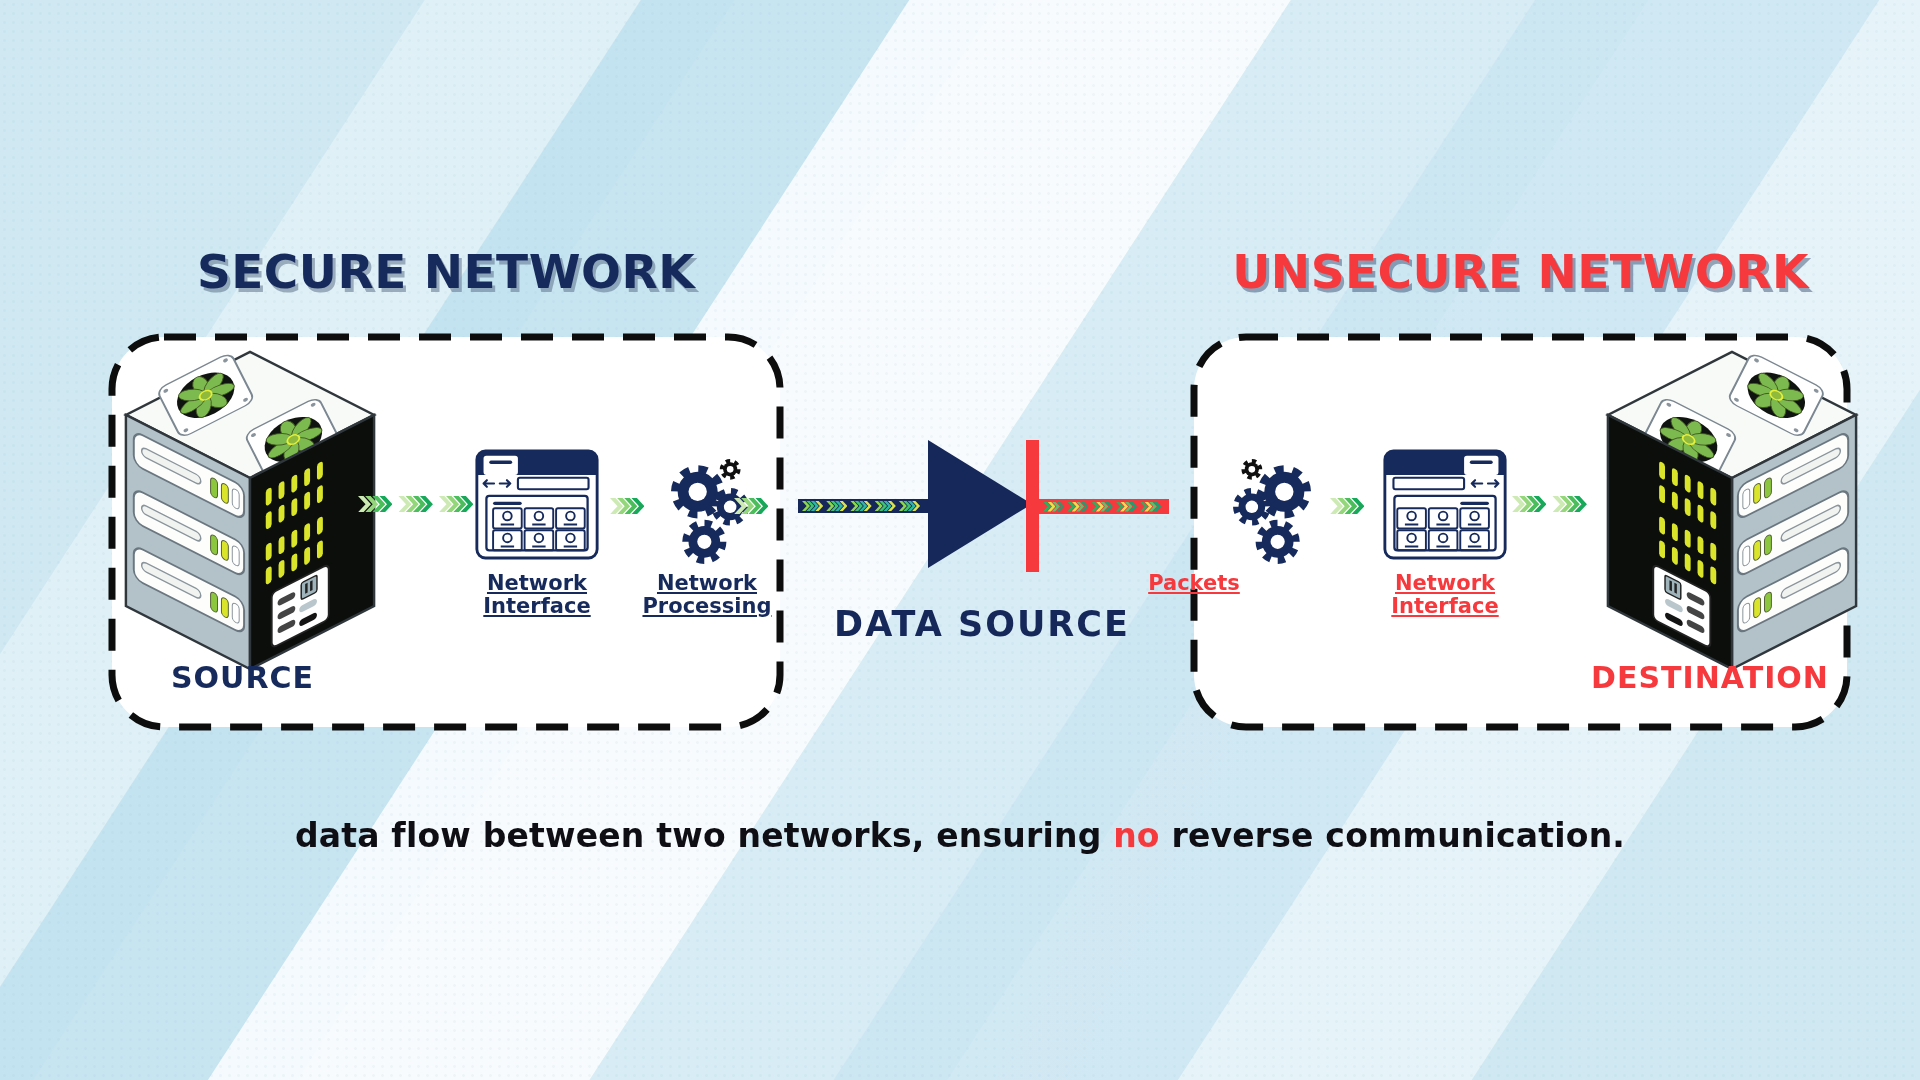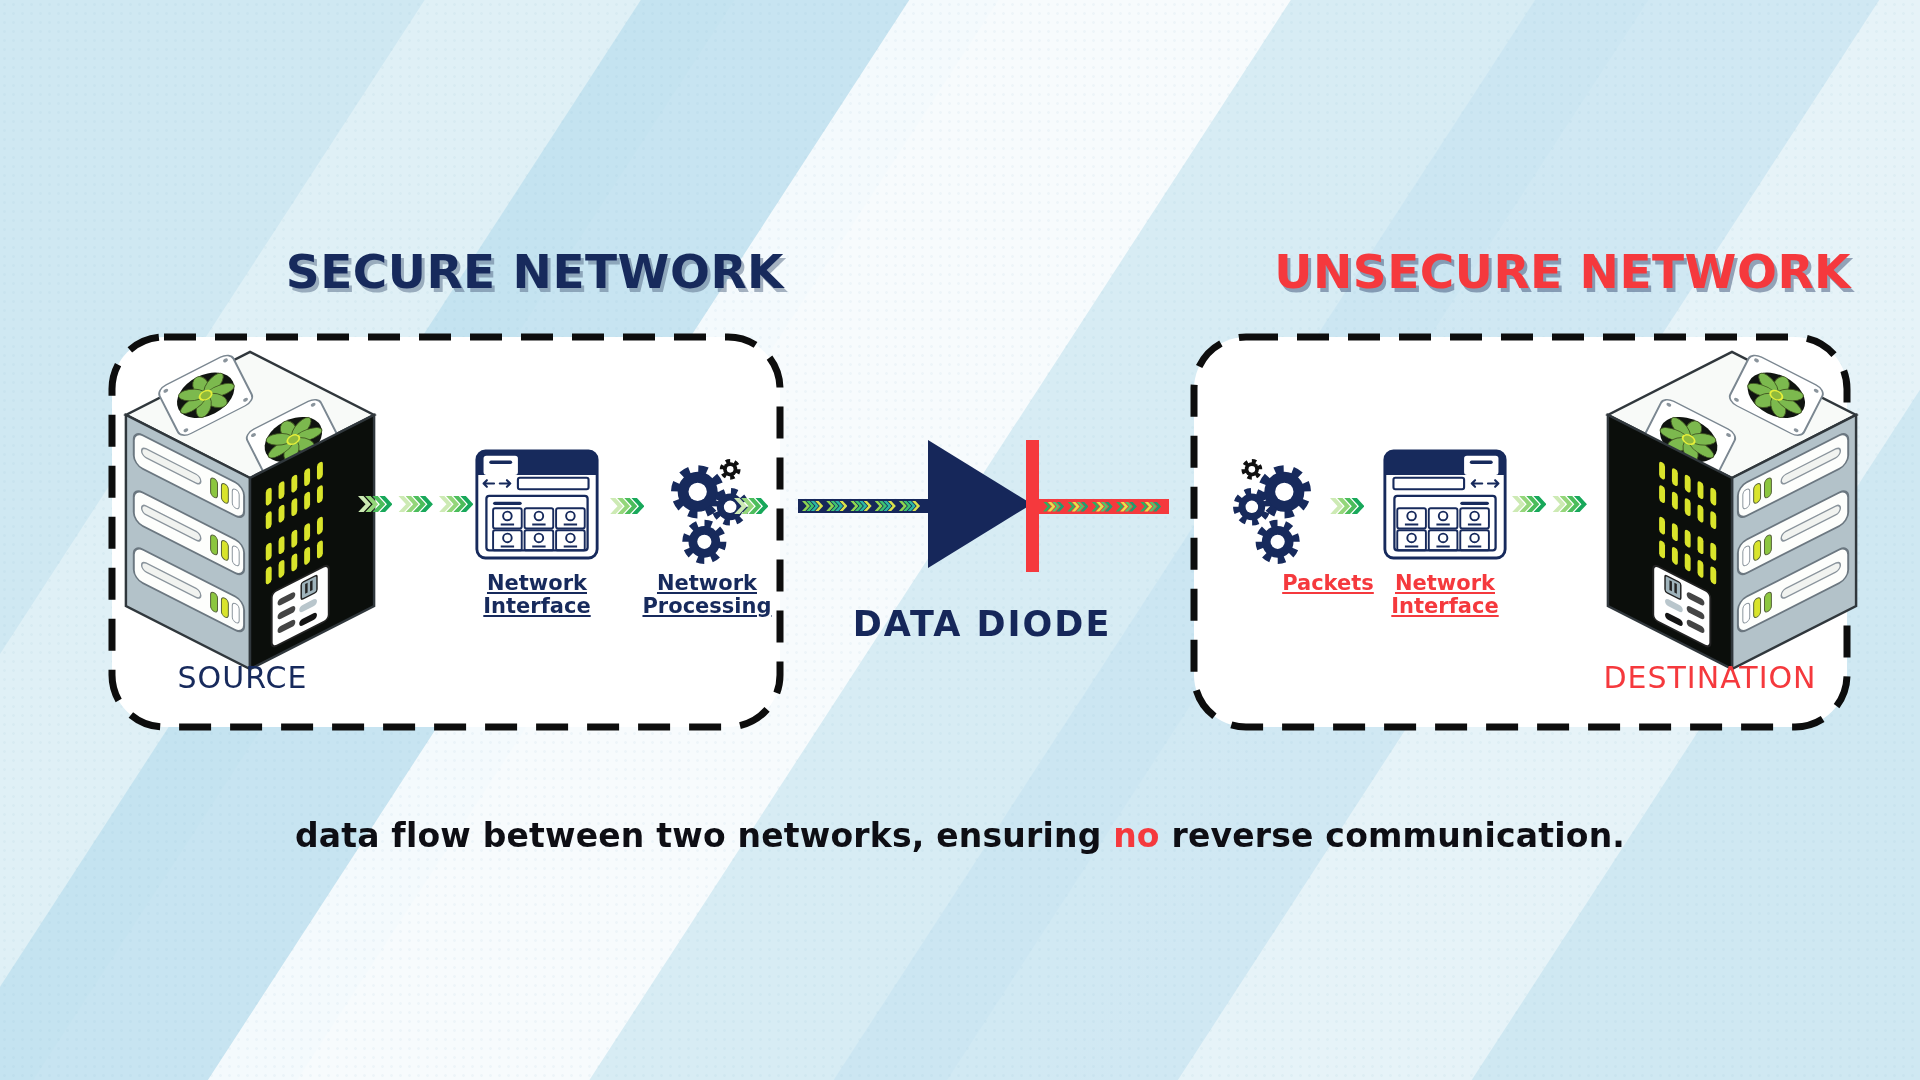--- a/index.html
+++ b/index.html
@@ -5,34 +5,34 @@
   html,body{margin:0;padding:0;background:#dfeef5;}
   .canvas{position:relative;width:1920px;height:1080px;overflow:hidden;
     background:linear-gradient(115deg,#e9f4f8 0%,#f3fafc 45%,#e2f0f6 100%);
     font-family:"DejaVu Sans","Liberation Sans",sans-serif;}
   
   .stripe{position:absolute;top:-700px;height:2600px;transform:rotate(33deg);}
   .dots{position:absolute;inset:0;opacity:.35;
     background-image:radial-gradient(rgba(125,175,200,.22) 1.2px,transparent 1.6px);
     background-size:9px 9px;}
   
-  .net-title{position:absolute;text-align:right;font-weight:800;font-size:47px;
+  .net-title{position:absolute;text-align:center;font-weight:800;font-size:47px;
     letter-spacing:.5px;font-family:"DejaVu Sans","Liberation Sans",sans-serif;}
   .net-title.secure{color:#172a5c;text-shadow:3px 4px 0 rgba(84,104,132,.5);}
   .net-title.unsecure{color:#f5393d;text-shadow:3px 4px 0 rgba(45,65,105,.45);}
   
   .boxsvg{position:absolute;}
   
   .abs{position:absolute;}
   .mirror{transform:scaleX(-1);}
   .node-label{position:absolute;text-align:center;font-weight:700;font-size:21px;
     line-height:1.1;color:#172a5c;}
   .node-label.red{color:#f5393d;}
   .node-label span{display:block;text-decoration:underline;}
-  .big-label{position:absolute;text-align:center;font-weight:400;font-size:30px;
+  .big-label{position:absolute;text-align:center;font-weight:700;font-size:30px;
     letter-spacing:1px;color:#172a5c;}
   .big-label.red{color:#f5393d;}
   .diode-label{position:absolute;text-align:center;font-weight:800;font-size:35px;
     letter-spacing:2px;color:#16275a;}
   
   .chevrow{position:absolute;display:flex;align-items:center;}
   .chev{display:block;clip-path:polygon(0 0,42% 0,100% 50%,42% 100%,0 100%,58% 50%);}
   .bar{position:absolute;display:flex;align-items:center;overflow:hidden;padding-left:4px;box-sizing:border-box;}
   .bar.navy{background:#16275a;}
   .bar.red{background:#f5393d;}
@@ -348,26 +348,26 @@
         <span class="chev" style="width: 8px; height: 10px; background: rgb(86, 196, 108); margin-left: -3.6px;"></span>
         <span class="chev" style="width: 8px; height: 10px; background: rgb(31, 158, 113); margin-left: -3.6px;"></span>
       </span>
       <span style="display: flex; margin-right: 3px;">
         <span class="chev" style="width: 8px; height: 10px; background: rgb(47, 174, 98);"></span>
         <span class="chev" style="width: 8px; height: 10px; background: rgb(227, 227, 77); margin-left: -3.6px;"></span>
         <span class="chev" style="width: 8px; height: 10px; background: rgb(86, 196, 108); margin-left: -3.6px;"></span>
         <span class="chev" style="width: 8px; height: 10px; background: rgb(31, 158, 113); margin-left: -3.6px;"></span>
       </span>
     </div>
-  <div class="diode-label" style="left:822px;top:604px;width:320px">DATA DIODE</div>
+  <div class="diode-label" style="left:822px;top:604px;width:320px">DATA SOURCE</div>
 
   <svg class="abs mirror" style="left:1226px;top:452px" width="100" height="118" viewBox="0 0 120 130">
       <use href="#sym-gears"></use>
     </svg>
-  <div class="node-label red" style="left:1258px;top:572px;width:140px">
+  <div class="node-label red" style="left:1124px;top:572px;width:140px">
     <span>Packets</span>
   </div>
 
   <div class="chevrow" style="left:1330px;top:498px">
       <span style="display: flex; margin-right: 6px;">
         <span class="chev" style="width: 13px; height: 16.25px; background: rgb(205, 234, 180);"></span>
         <span class="chev" style="width: 13px; height: 16.25px; background: rgb(148, 214, 122); margin-left: -5.85px;"></span>
         <span class="chev" style="width: 13px; height: 16.25px; background: rgb(76, 189, 91); margin-left: -5.85px;"></span>
         <span class="chev" style="width: 13px; height: 16.25px; background: rgb(24, 168, 90); margin-left: -5.85px;"></span>
       </span>

